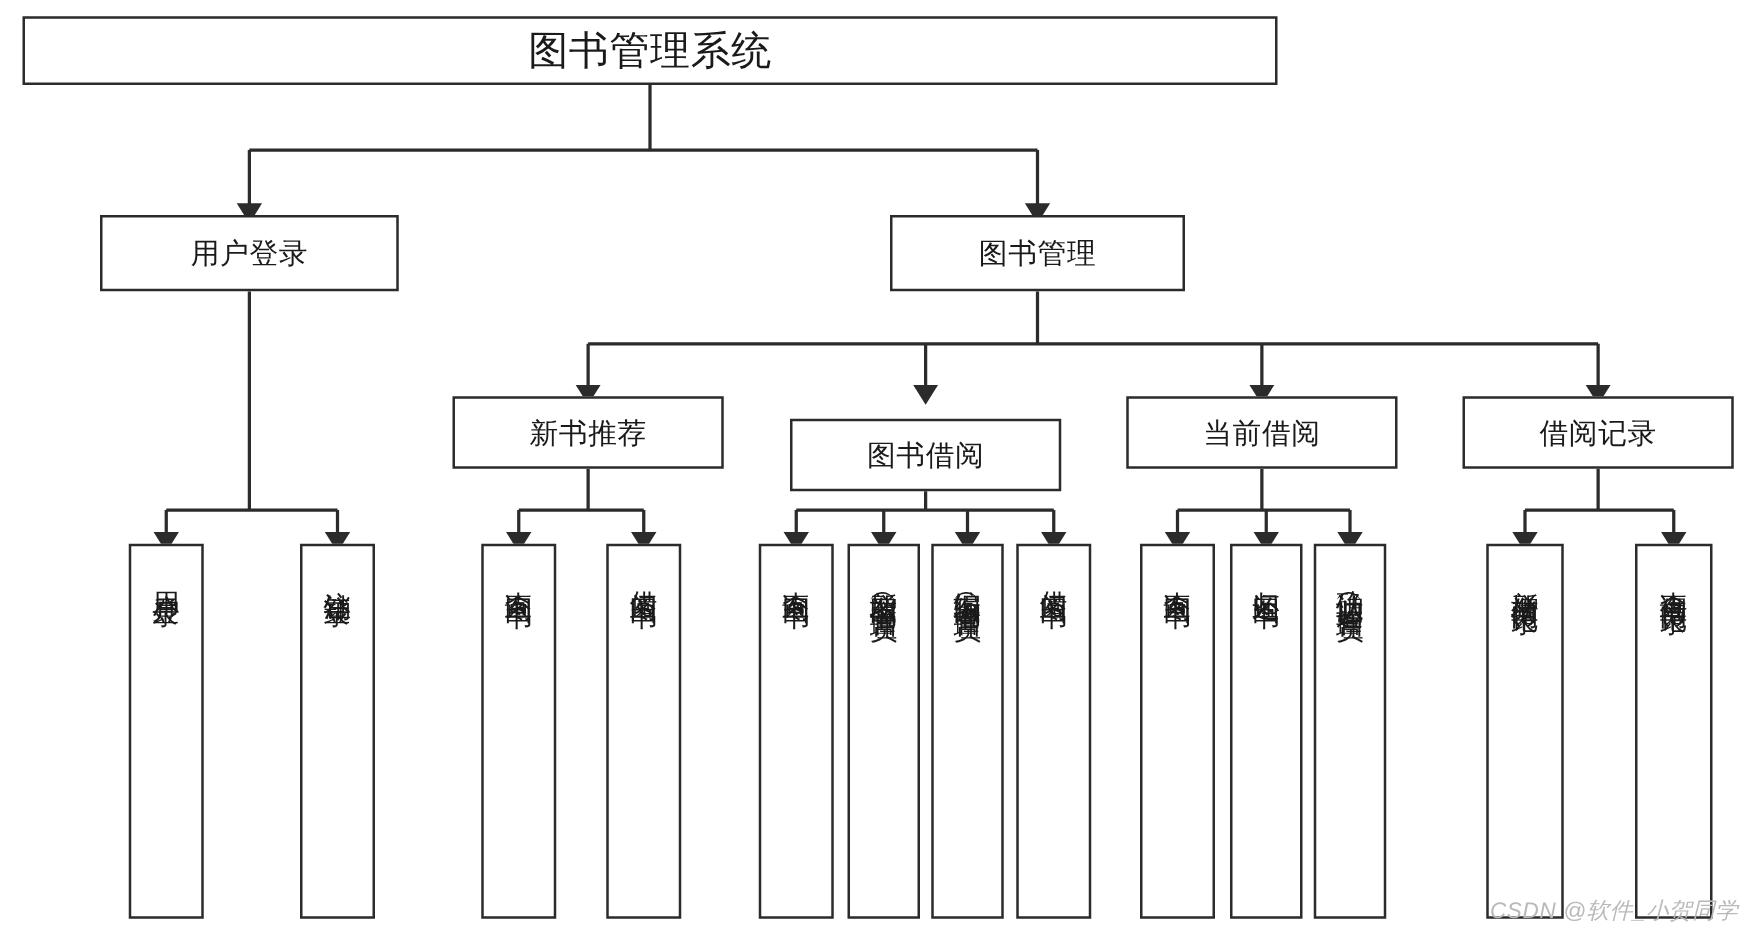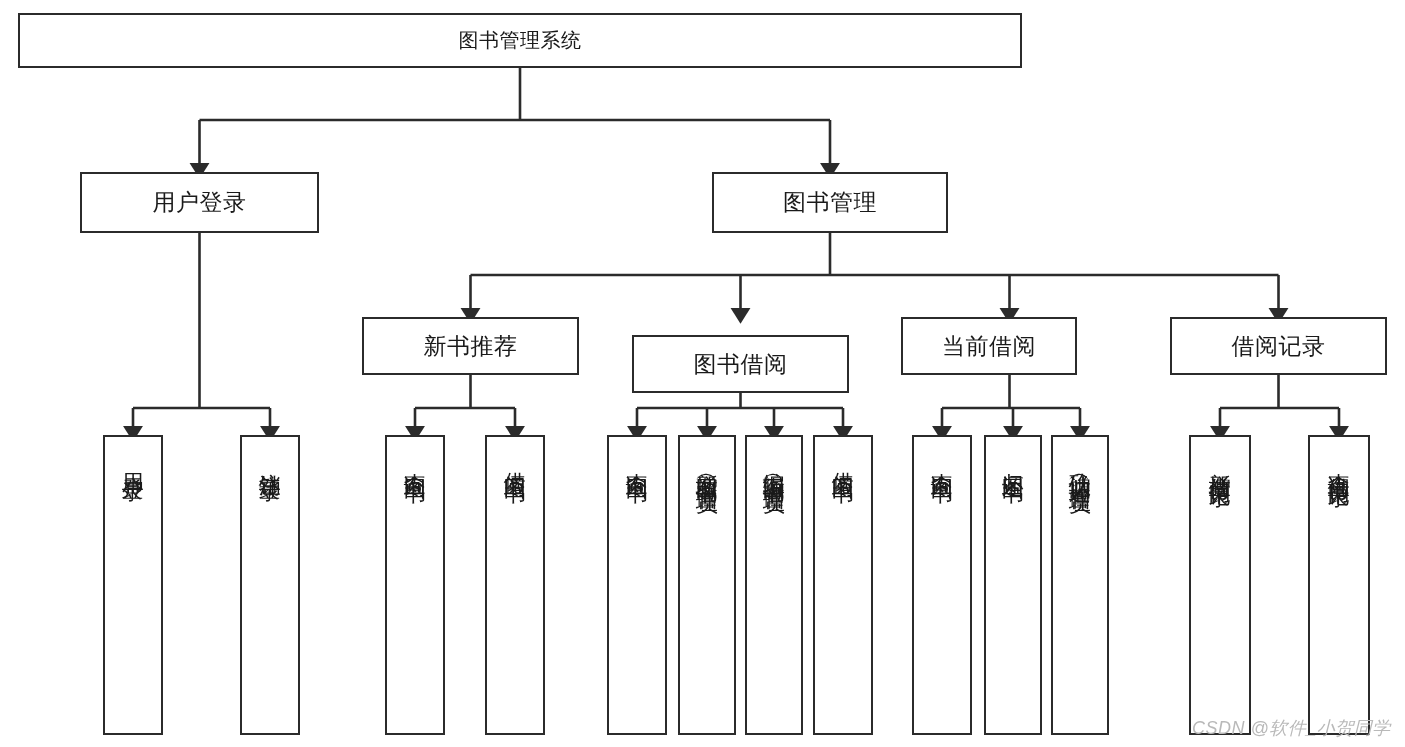--- a/index.html
+++ b/index.html
@@ -52,21 +52,21 @@
     writing-mode: vertical-rl;
     text-orientation: upright;
     font-size: 22px;
     line-height: 1.25;
     color: #1a1a1a;
     letter-spacing: 3px;
     text-align: left;
     white-space: nowrap;
   }
   .node.root .node-label {
-    font-size: 20px;
+    font-size: 32px;
   }
   .watermark {
     position: absolute;
     font-size: 18px;
     color: #b9b9b9;
     letter-spacing: 0.5px;
     white-space: nowrap;
     user-select: none;
     font-style: italic;
   }
@@ -132,21 +132,21 @@
   </div>
 
   <div class="node horiz" style="left: 712px; top: 172px; width: 236px; height: 61px;">
     <span class="node-label">图书管理</span>
   </div>
 
   <div class="node horiz" style="left: 632px; top: 335px; width: 217px; height: 58px;">
     <span class="node-label">图书借阅</span>
   </div>
 
-  <div class="node horiz" style="left: 901px; top: 317px; width: 176px; height: 58px;">
+  <div class="node horiz" style="left: 901px; top: 317px; width: 217px; height: 58px;">
     <span class="node-label">当前借阅</span>
   </div>
 
   <div class="node horiz" style="left: 1170px; top: 317px; width: 217px; height: 58px;">
     <span class="node-label">借阅记录</span>
   </div>
 
   <div class="node vert" style="left: 103px; top: 435px; width: 60px; height: 300px;">
     <span class="node-label">用户登录</span>
   </div>

